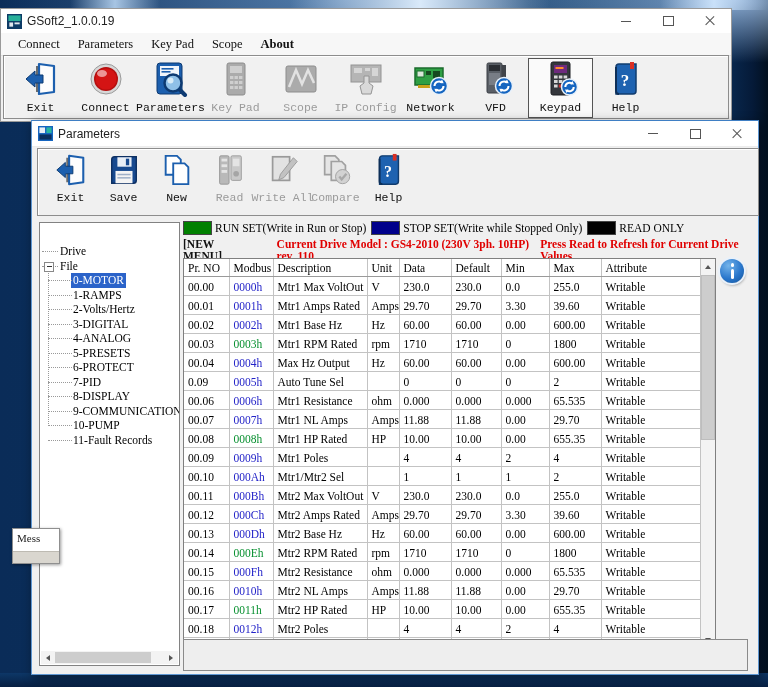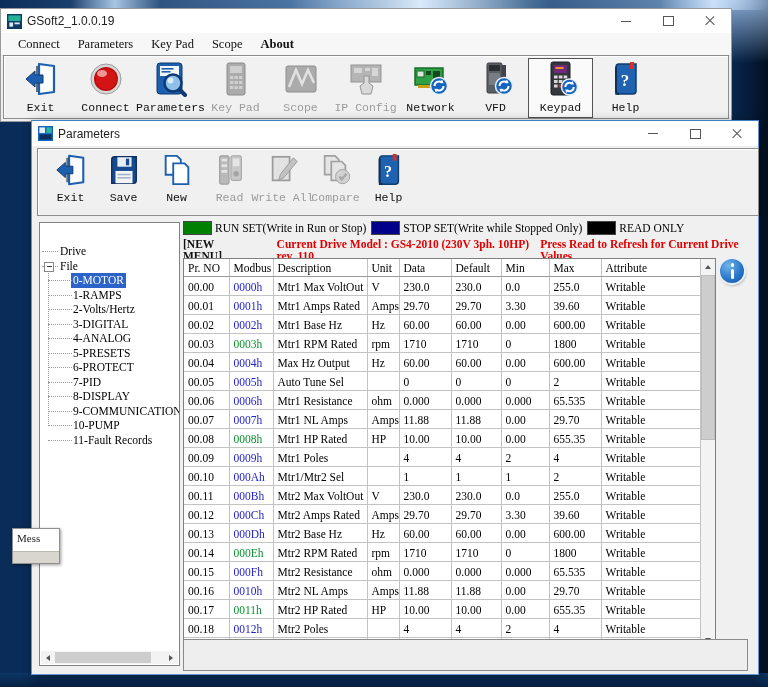--- a/index.html
+++ b/index.html
@@ -502,21 +502,21 @@
             <td style="color: rgb(35, 35, 200);">0004h</td>
             <td>Max Hz Output</td>
             <td>Hz</td>
             <td>60.00</td>
             <td>60.00</td>
             <td>0.00</td>
             <td>600.00</td>
             <td>Writable</td>
           </tr>
           <tr>
-            <td>00.05</td>
+            <td>0.09</td>
             <td style="color: rgb(35, 35, 200);">0005h</td>
             <td>Auto Tune Sel</td>
             <td></td>
             <td>0</td>
             <td>0</td>
             <td>0</td>
             <td>2</td>
             <td>Writable</td>
           </tr>
           <tr>

